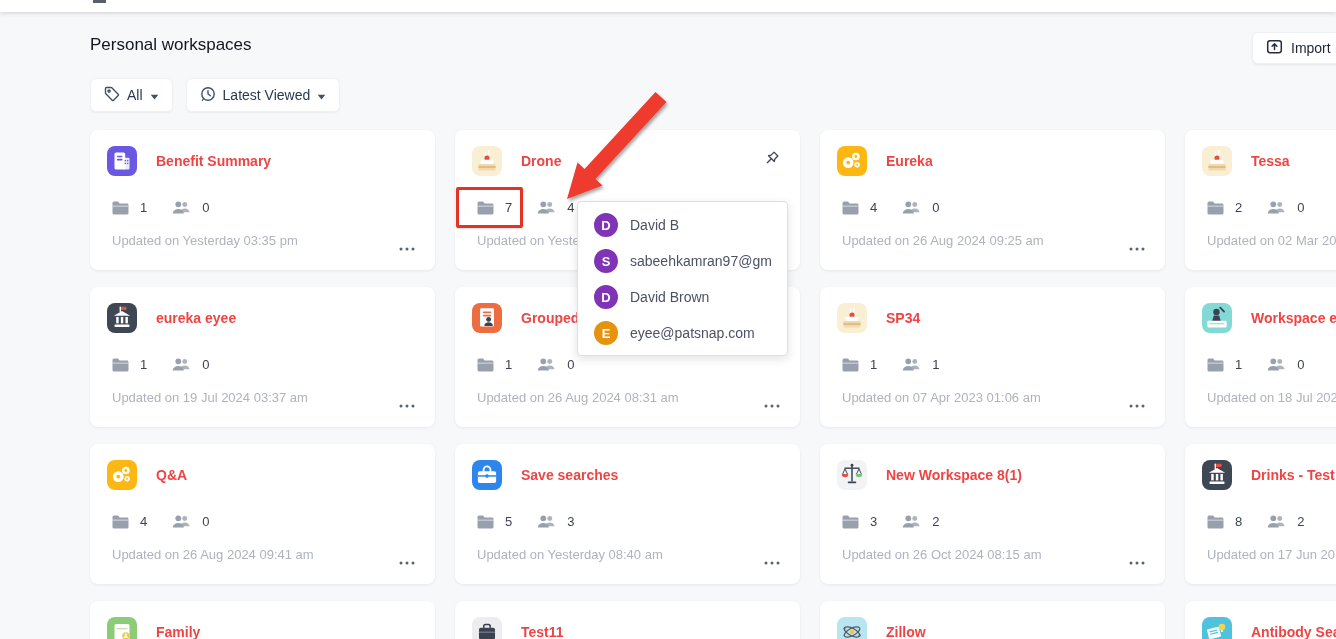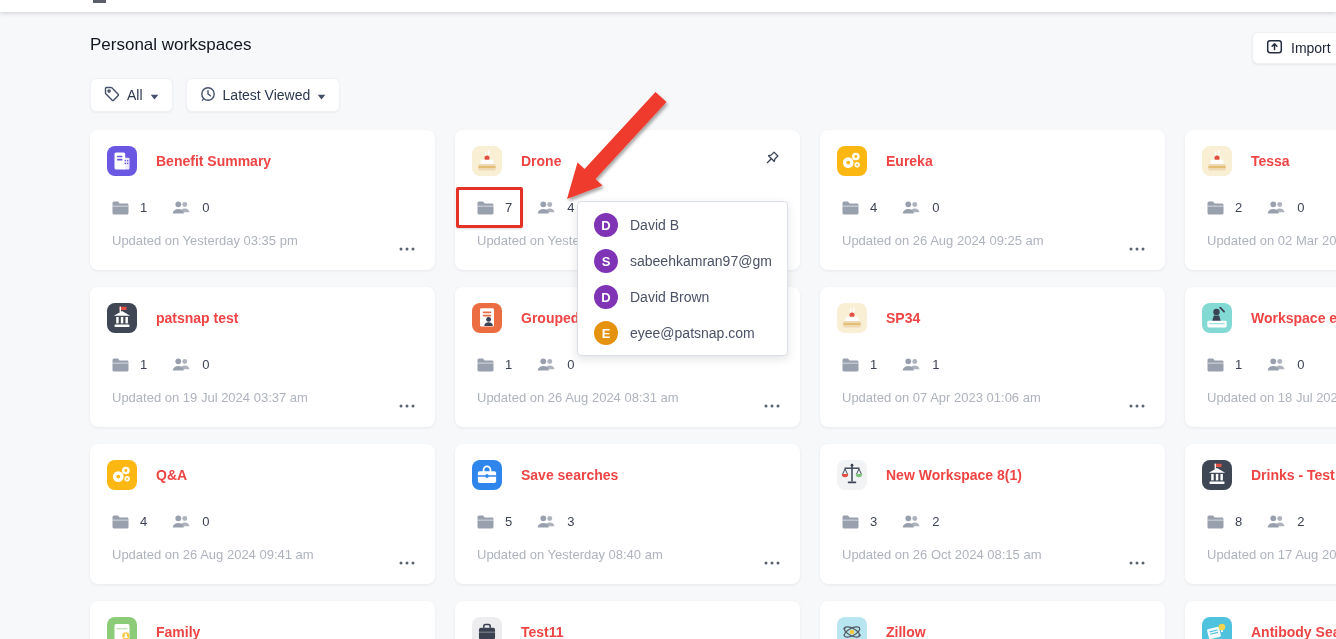--- a/index.html
+++ b/index.html
@@ -274,21 +274,21 @@
         <svg width="30" height="30" viewBox="0 0 28 28">
           <rect x="11.8" y="3.4" width="6.4" height="3.2" rx=".6" fill="#e25045"></rect>
           <rect x="11.8" y="3.4" width="1.2" height="5" fill="#fff"></rect>
           <path d="M14 7.4 L21.6 12 H6.4 Z" fill="#fff"></path>
           <rect x="8.6" y="13" width="2.3" height="6" fill="#fff"></rect>
           <rect x="12.9" y="13" width="2.3" height="6" fill="#fff"></rect>
           <rect x="17.2" y="13" width="2.3" height="6" fill="#fff"></rect>
           <rect x="7" y="20" width="14" height="2.4" rx=".6" fill="#fff"></rect>
         </svg>
       </div>
-    <div class="ws-title">patsnap test</div>
+    <div class="ws-title">eureka eyee</div>
 
     <div class="stats">
       <span class="stat">
         <svg width="17" height="14" viewBox="0 0 17 14">
           <path d="M.5 2A1.5 1.5 0 0 1 2 .5h4l1.6 1.9h7.4c.8 0 1.5.7 1.5 1.5V12a1.5 1.5 0 0 1-1.5 1.5H2A1.5 1.5 0 0 1 .5 12z" fill="#99a0ad"></path>
           <path d="M.5 4.6h16v1.1H.5z" fill="#fff" opacity=".55"></path>
         </svg>
         <span class="stat-num">1</span>
       </span>
       <span class="stat">
@@ -582,21 +582,21 @@
           <circle cx="6.3" cy="3.3" r="2.9"></circle>
           <path d="M.7 12.5c.3-3 2.6-4.6 5.6-4.6s5.3 1.6 5.6 4.6z"></path>
           <g opacity=".8" transform="translate(7.4 .7) scale(.85)">
             <circle cx="6.3" cy="3.3" r="2.9"></circle>
             <path d="M.7 12.5c.3-3 2.6-4.6 5.6-4.6s5.3 1.6 5.6 4.6z"></path>
           </g>
         </svg>
         <span class="stat-num">2</span>
       </span>
     </div>
-    <div class="updated">Updated on 17 Aug 20</div>
+    <div class="updated">Updated on 17 Jun 20</div>
 
   </div>
     <div class="card">
     <div class="ws-icon" style="background: rgb(140, 203, 119);">
         <svg width="30" height="30" viewBox="0 0 28 28">
           <rect x="7" y="6.5" width="14" height="15.5" rx="1.6" fill="#fff"></rect>
           <rect x="9" y="10.3" width="10" height="1.2" fill="#8ccb77" opacity=".55"></rect>
           <circle cx="17.6" cy="17.6" r="3.4" fill="#f3c83e"></circle>
           <circle cx="17.6" cy="16.6" r="1.1" fill="#fff"></circle>
           <path d="M15.6 19.5c.3-1.2 1-1.8 2-1.8s1.7.6 2 1.8z" fill="#fff"></path>

